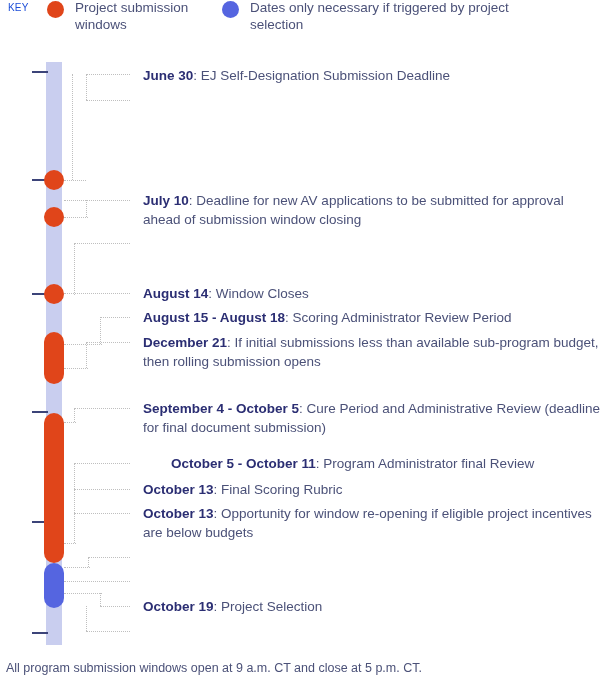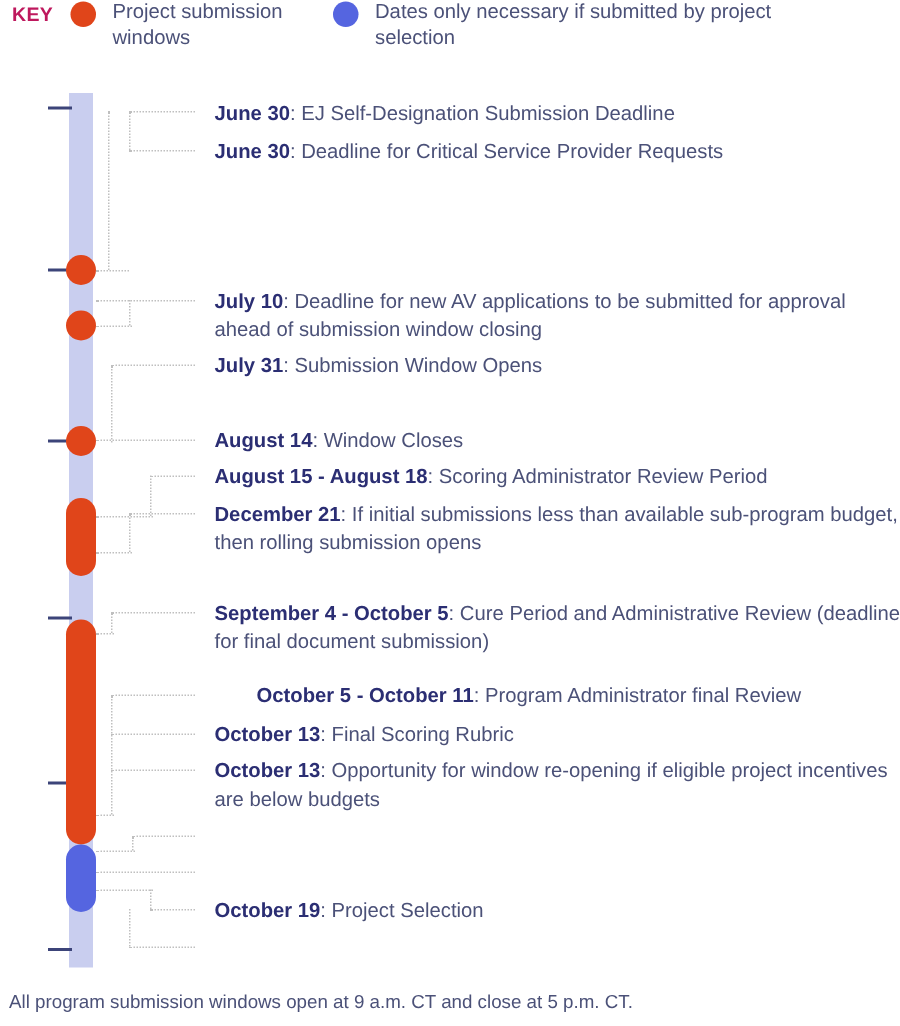--- a/index.html
+++ b/index.html
@@ -18,24 +18,24 @@
 
   
   #legend {
     position: absolute;
     left: 0; top: 0;
     width: 600px; height: 52px;
   }
   #legend .key-word {
     position: absolute;
     left: 8px; top: 2px;
-    font-size: 13px;
-    font-weight: bold;
+    font-size: 10px;
+    font-weight: normal;
     letter-spacing: .2px;
-    color: #be185d;
+    color: #1d4ed8;
   }
   .legend-entry { position: absolute; top: 0; }
   .legend-entry.orange { left: 47px; width: 160px; }
   .legend-entry.blue   { left: 222px; width: 300px; }
   .legend-dot {
     position: absolute;
     left: 0; top: 1px;
     width: 17px; height: 17px;
     border-radius: 50%;
   }
@@ -116,21 +116,21 @@
 <div id="legend">
   <div class="key-word">KEY</div>
 
   <div class="legend-entry orange">
     <span class="legend-dot orange"></span>
     <span class="legend-text">Project submission windows</span>
   </div>
 
   <div class="legend-entry blue">
     <span class="legend-dot blue"></span>
-    <span class="legend-text">Dates only necessary if submitted by project selection</span>
+    <span class="legend-text">Dates only necessary if triggered by project selection</span>
   </div>
 </div>
 
 <div id="axis">
   <div id="axis-bar"></div>
 
   <div class="month-tick" style="top:72px;left:0;">
 
     <span class="m-line" style="left:32px;width:16px;"></span>
   </div>
@@ -211,31 +211,25 @@
   <div class="conn-h" style="left:86px;top:631px;width:44px;"></div>
   <div class="conn-v" style="left:86px;top:606px;height:25px;"></div>
 </div>
 
 <div id="events">
 
   <div class="event" style="top:67px;">
     <span class="d">June 30</span><span>: </span><span>EJ Self-Designation Submission Deadline</span>
   </div>
 
-  <div class="event" style="top:92px;">
-    <span class="d">June 30</span><span>: </span><span>Deadline for Critical Service Provider Requests</span>
-  </div>
 
   <div class="event" style="top:192px;">
     <span class="d">July 10</span><span>: </span><span>Deadline for new AV applications to be submitted for approval ahead of submission window closing</span>
   </div>
 
-  <div class="event" style="top:235px;">
-    <span class="d">July 31</span><span>: </span><span>Submission Window Opens</span>
-  </div>
 
   <div class="event" style="top:285px;">
     <span class="d">August 14</span><span>: </span><span>Window Closes</span>
   </div>
 
   <div class="event" style="top:309px;">
     <span class="d">August 15 - August 18</span><span>: </span><span>Scoring Administrator Review Period</span>
   </div>
 
   <div class="event" style="top:334px;">

